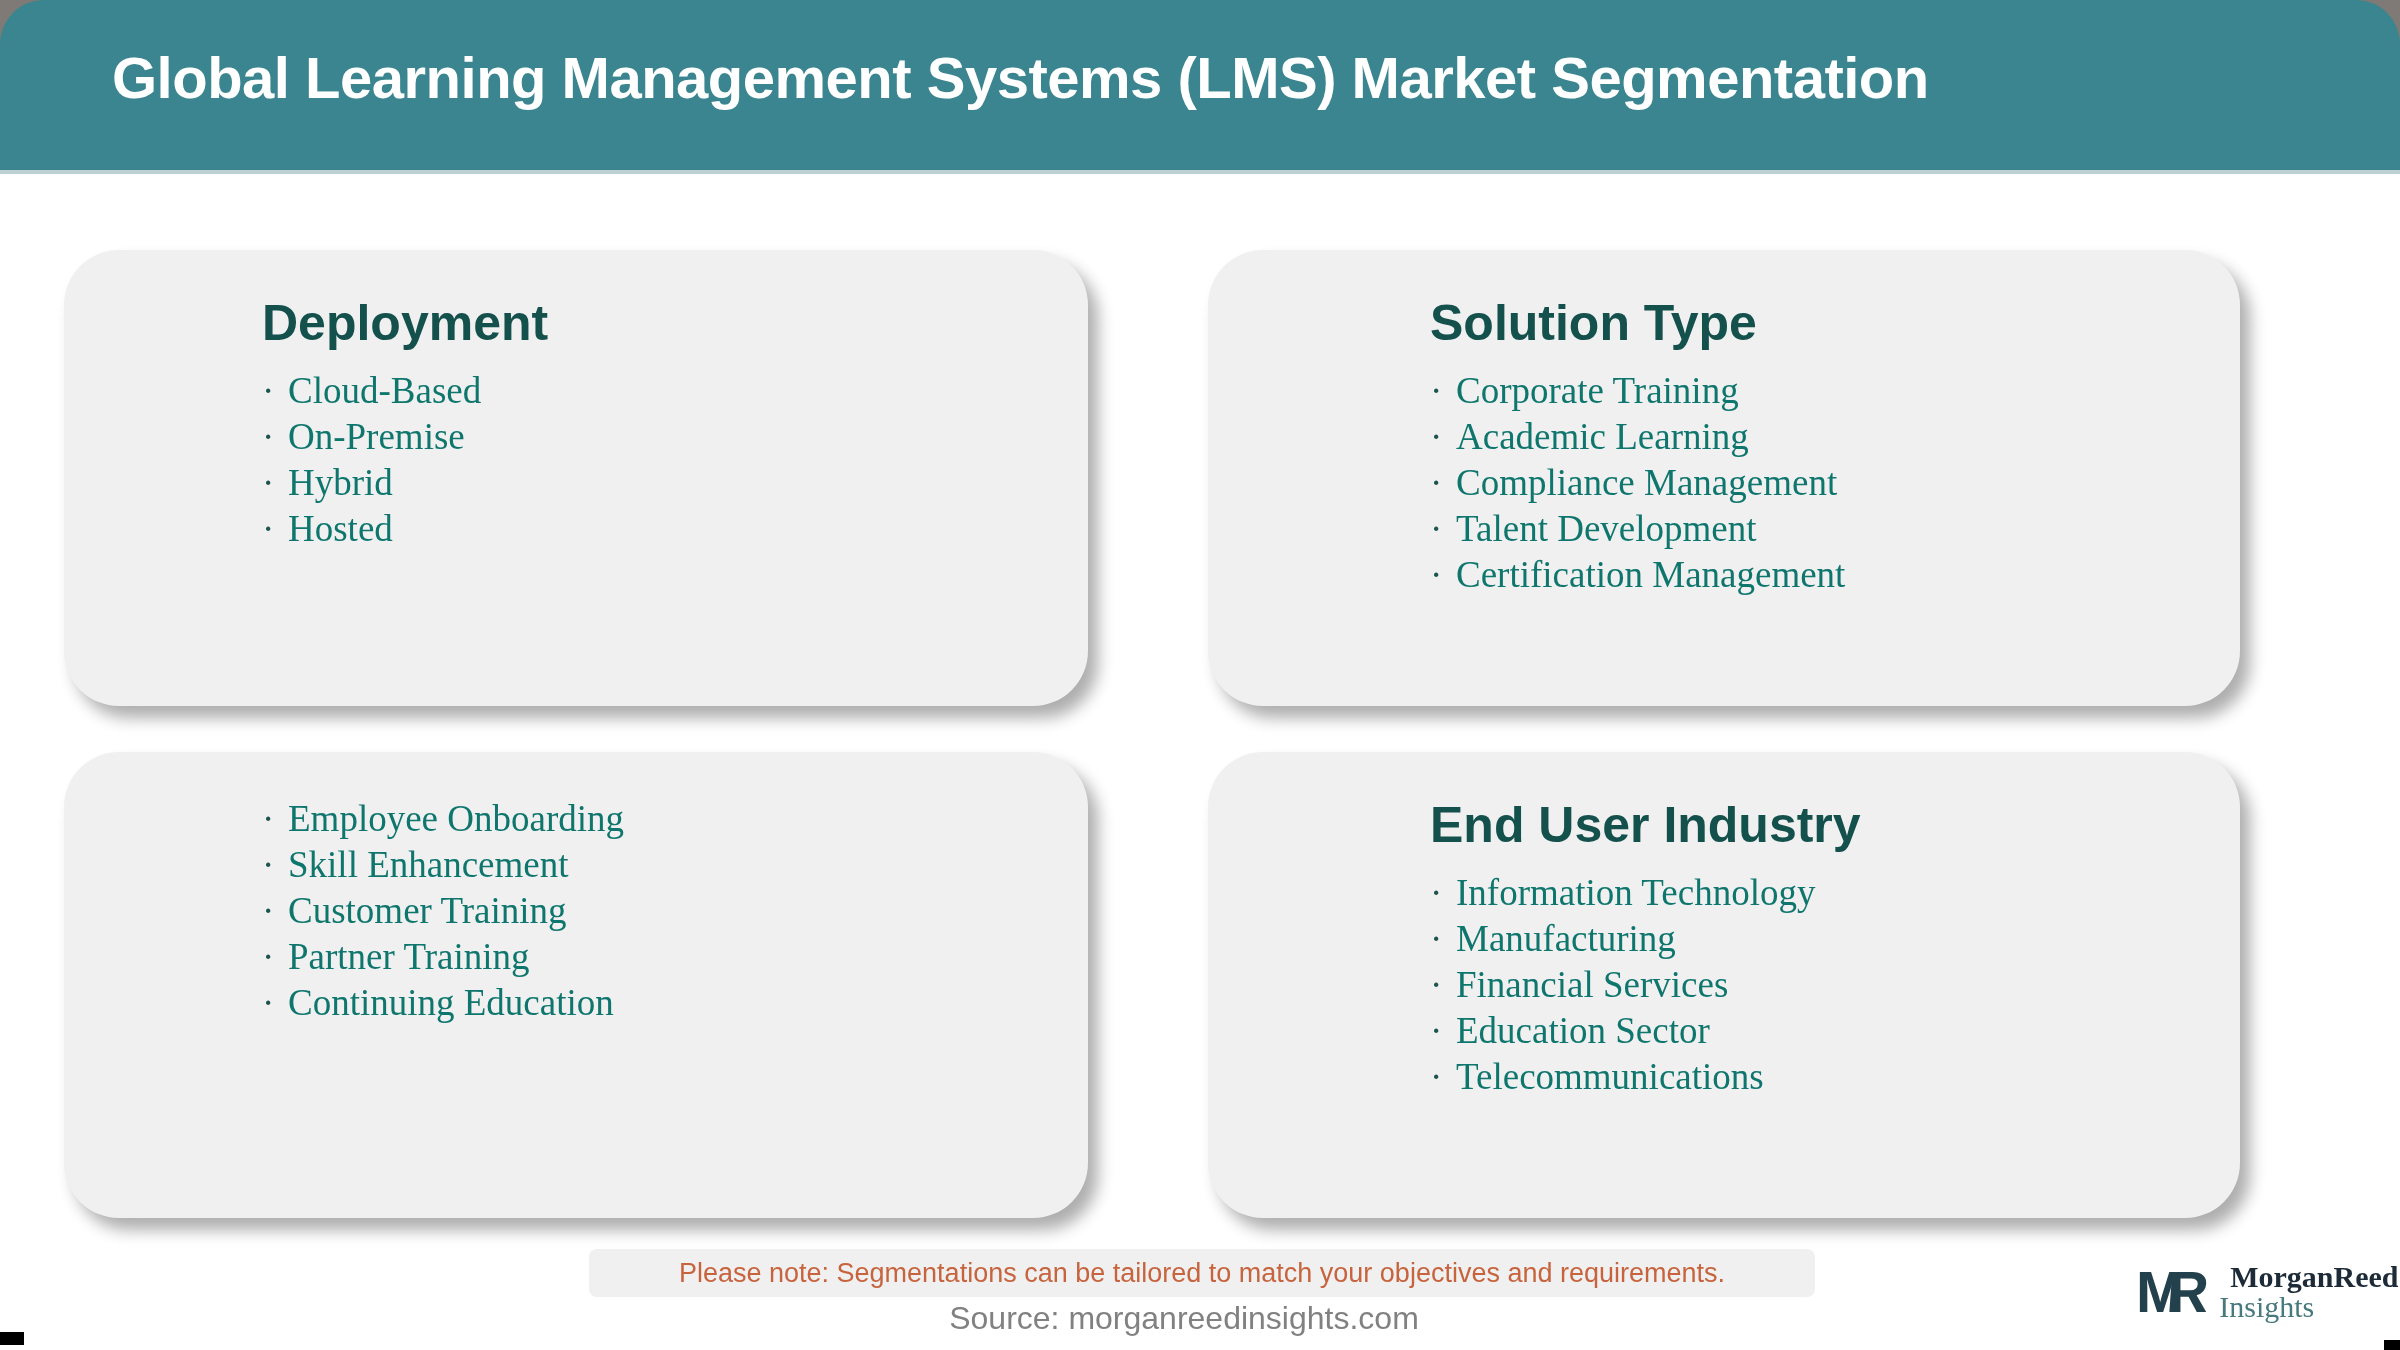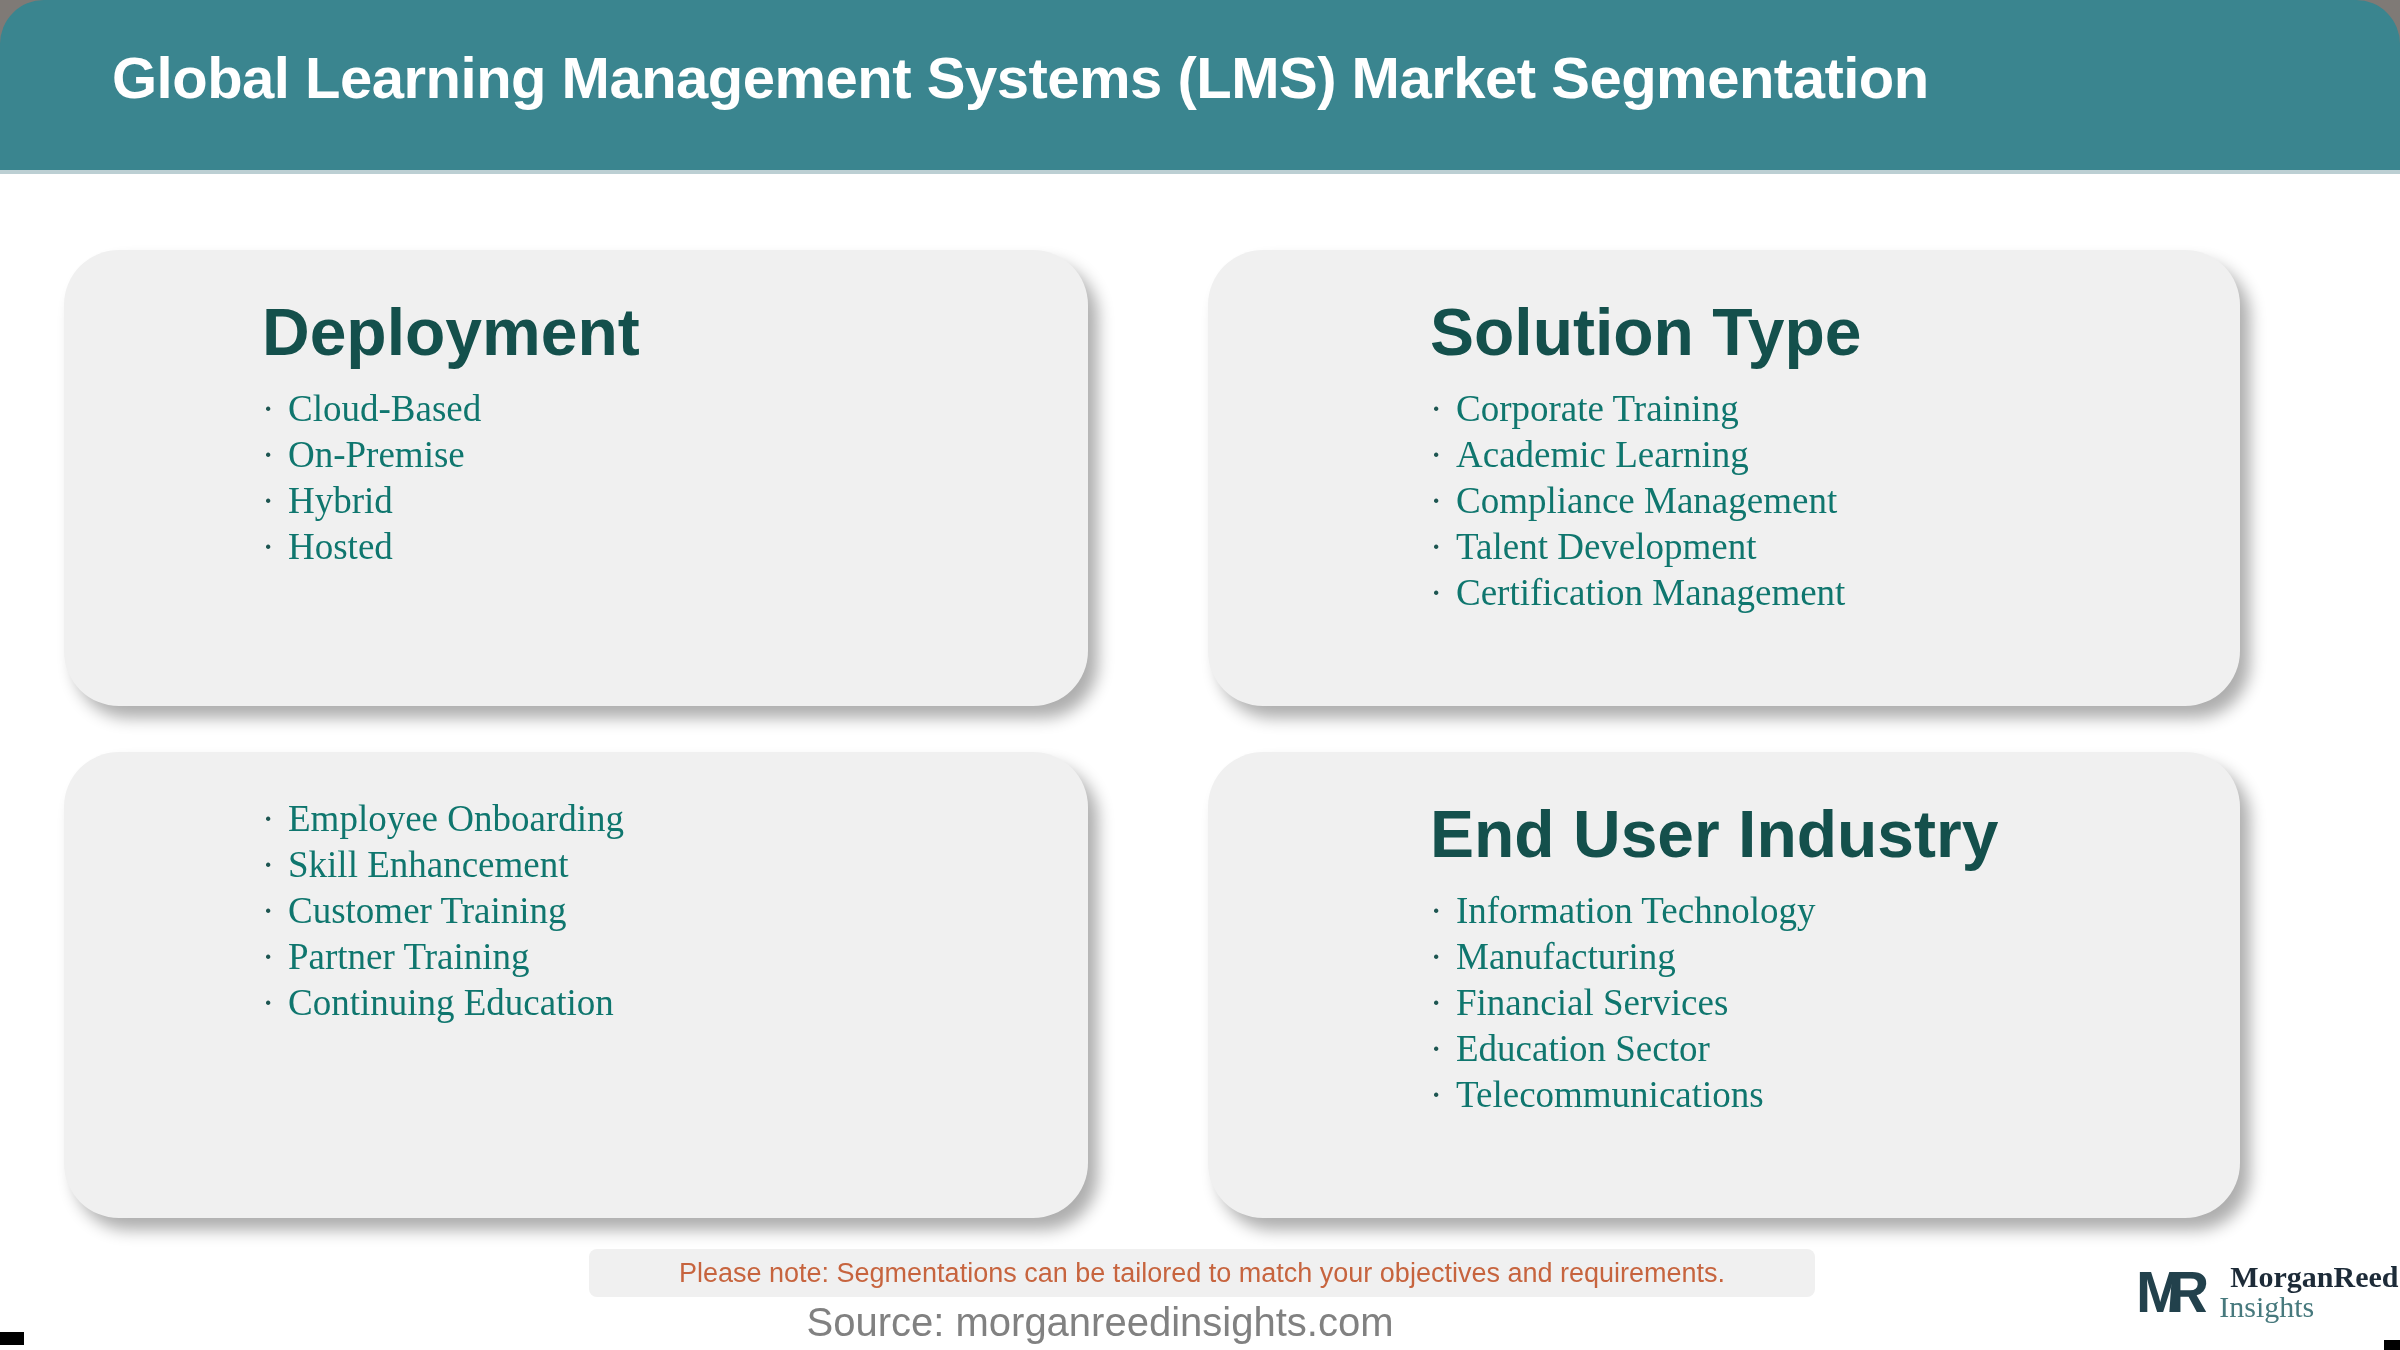--- a/index.html
+++ b/index.html
@@ -49,21 +49,21 @@
     background: #f0f0f0;
     border-radius: 55px;
     box-shadow: 10px 12px 16px rgba(0,0,0,0.32);
     padding: 44px 40px 0 198px;
   }
   .card.row1 { height: 456px; }
   .card.row2 { height: 466px; }
   .card.col2 { padding-left: 222px; }
   .card h2 {
     margin: 0 0 16px 0;
-    font-size: 66px;
+    font-size: 50px;
     font-weight: bold;
     color: #14504c;
   }
   .card ul { margin: 0; padding: 0; list-style: none; }
   .card li {
     font-size: 37px;
     line-height: 46px;
     color: #0f766e;
     white-space: nowrap;
     font-family: Liberation Serif, serif;
@@ -80,23 +80,23 @@
     width: 1226px; height: 48px;
     background: #f0f0f0;
     border-radius: 8px;
     display: flex; align-items: center; justify-content: center;
     font-size: 27px;
     color: #c7643e;
     white-space: nowrap;
   }
 
   .source {
-    position: absolute; left: 1100px; top: 1300px;
+    position: absolute; left: 1184px; top: 1300px;
     transform: translateX(-50%);
-    font-size: 40px;
+    font-size: 32px;
     color: #818181;
     white-space: nowrap;
   }
 
   .logo {
     position: absolute; left: 2136px; top: 1262px;
     display: flex; align-items: center;
   }
   .monogram {
     display: flex;

